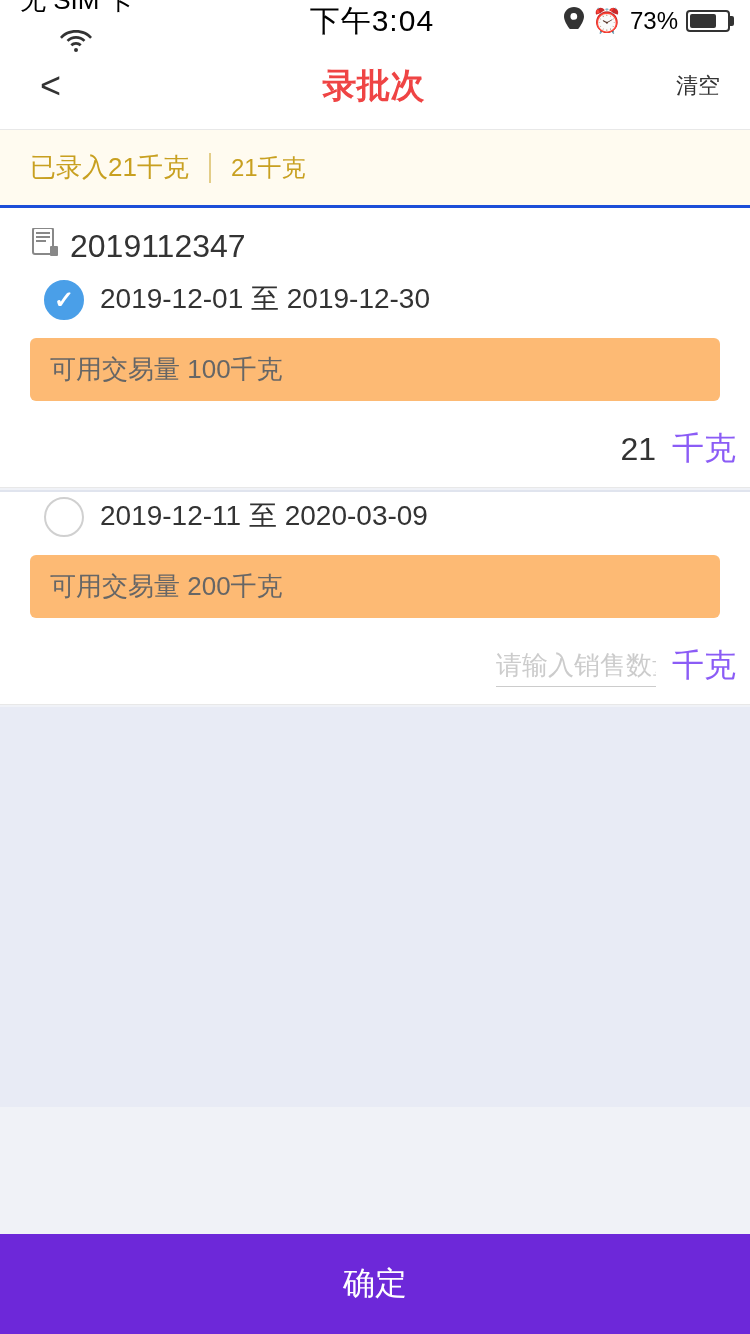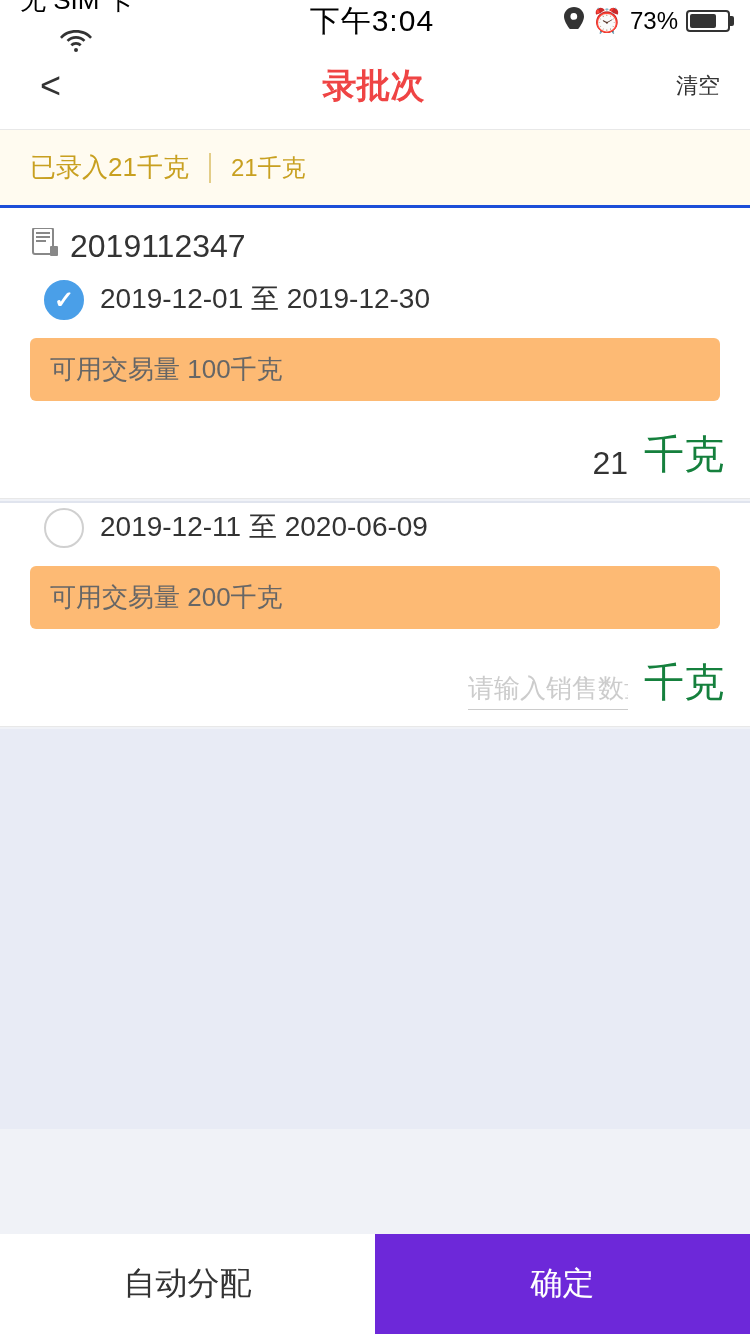--- a/index.html
+++ b/index.html
@@ -177,23 +177,23 @@
       margin: 8px 30px 10px 30px;
       background: #fdba74;
       border-radius: 6px;
       padding: 14px 20px;
       font-size: 26px;
       color: #666;
     }
 
     
     .quantity-row {
-      padding: 16px 26px;
-      display: flex;
-      align-items: flex-end;
+      padding: 16px 14px;
+      display: flex;
+      align-items: center;
       justify-content: flex-end;
       gap: 16px;
       border-bottom: 1px solid #e8e8e8;
       background: #fff;
     }
     .quantity-input {
       border: none;
       outline: none;
       text-align: right;
       font-size: 32px;
@@ -207,22 +207,22 @@
       color: #ccc;
       font-size: 26px;
     }
     .quantity-value {
       font-size: 32px;
       color: #333;
       text-align: right;
       min-width: 60px;
     }
     .quantity-unit {
-      font-size: 40px;
-      color: #15803d;
+      font-size: 32px;
+      color: #8b5cf6;
     }
 
     
     .separator-line {
       height: 2px;
       background: #e0e4ee;
       margin: 0;
     }
 
     
@@ -324,27 +324,26 @@
     <span class="quantity-value">21</span>
     <span class="quantity-unit">千克</span>
   </div>
 </div>
 
 <div class="separator-line"></div>
 
 <div class="batch-item">
   <div class="batch-date-row">
     <div class="batch-checkbox"></div>
-    <span class="batch-date">2019-12-11 至 2020-06-09</span>
+    <span class="batch-date">2019-12-11 至 2020-03-09</span>
   </div>
   <div class="batch-available">可用交易量 200千克</div>
   <div class="quantity-row">
     <input class="quantity-input" type="text" placeholder="请输入销售数量" value="" style="">
     <span class="quantity-unit">千克</span>
   </div>
 </div>
 
 <div class="gray-area"></div>
 
 <div class="bottom-buttons">
-  <button class="btn-auto">自动分配</button>
   <button class="btn-confirm">确定</button>
 </div>
 
 </body></html>

